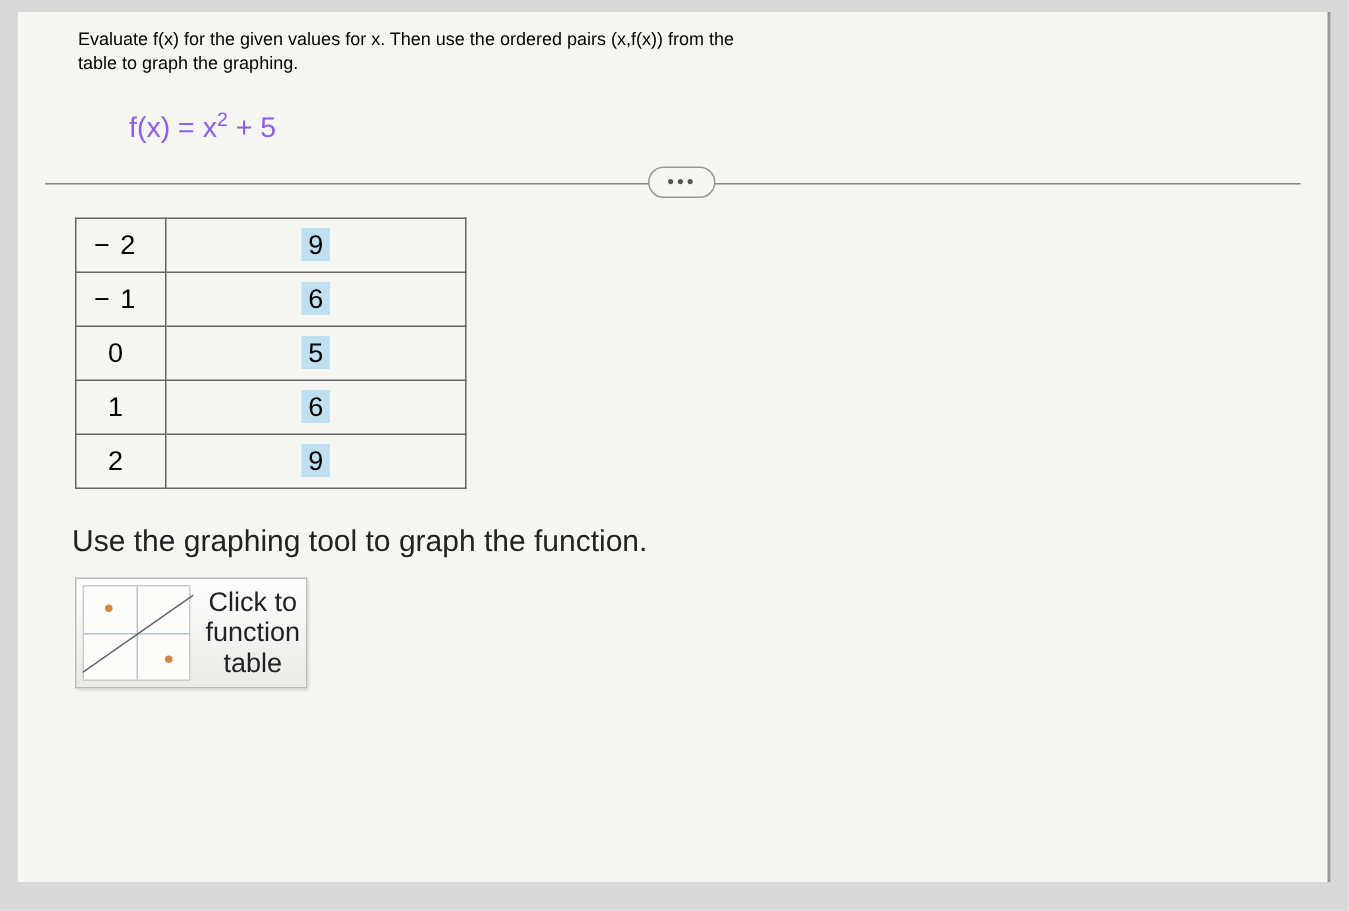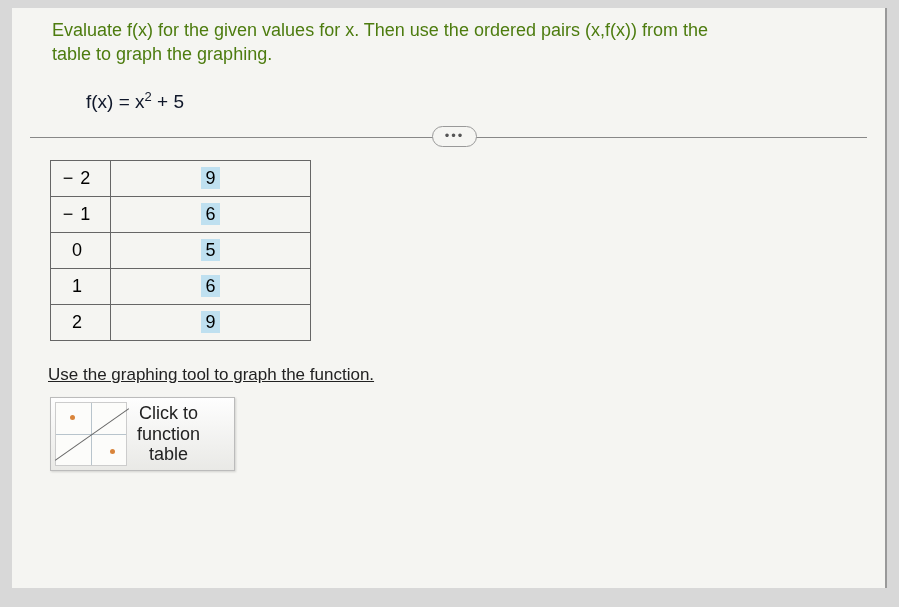--- a/index.html
+++ b/index.html
@@ -14,28 +14,28 @@
   }
   .page {
     background: #f5f5f2;
     margin: 8px 12px;
     padding: 10px 18px 18px 18px;
     min-height: 580px;
     position: relative;
     border-right: 2px solid #999;
   }
   .instruction {
-    font-size: 18px;
-    color: #4d7c0f;
+    font-size: 12px;
+    color: #000000;
     line-height: 1.35;
     padding: 0 6px 8px 22px;
   }
   .formula {
     font-size: 19px;
-    color: #0f172a;
+    color: #8b5cf6;
     padding: 14px 0 18px 56px;
   }
   .formula sup { font-size: 13px; vertical-align: super; }
   .hr-wrap {
     position: relative;
     margin: 6px 0 22px 0;
   }
   .hr-line {
     border: none;
     border-top: 1px solid #888;
@@ -67,32 +67,31 @@
     vertical-align: middle;
   }
   .col-x { width: 60px; text-align: right; padding-right: 8px; }
   .col-fx { width: 200px; }
   .answer-highlight {
     background: #bfe0f0;
     padding: 1px 4px;
   }
   .neg { letter-spacing: 1px; }
   .graph-instruction {
-    font-size: 17px;
+    font-size: 20px;
     color: #222;
     padding: 0 0 12px 18px;
-    text-decoration: underline;
   }
   .graph-button {
     display: inline-flex;
     align-items: center;
     margin-left: 20px;
     border: 1px solid #bbb;
     background: linear-gradient(#fefefe,#e9e9e6);
-    padding: 4px 34px 4px 4px;
+    padding: 4px 4px 4px 4px;
     cursor: pointer;
     box-shadow: 1px 1px 2px rgba(0,0,0,0.15);
   }
   .graph-thumb {
     width: 72px;
     height: 64px;
     background: #fcfcfa;
     border: 1px solid #ccc;
     position: relative;
     margin-right: 10px;

